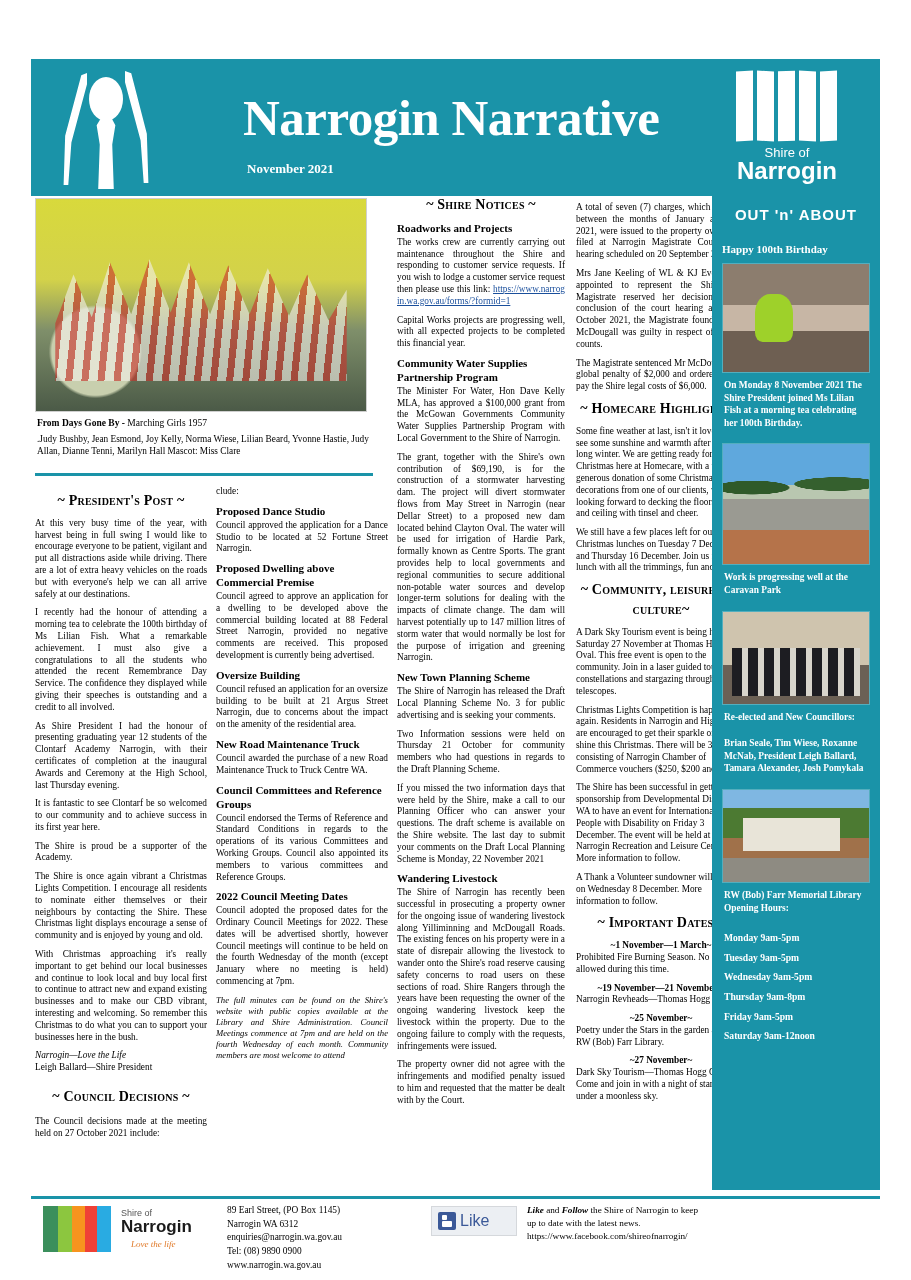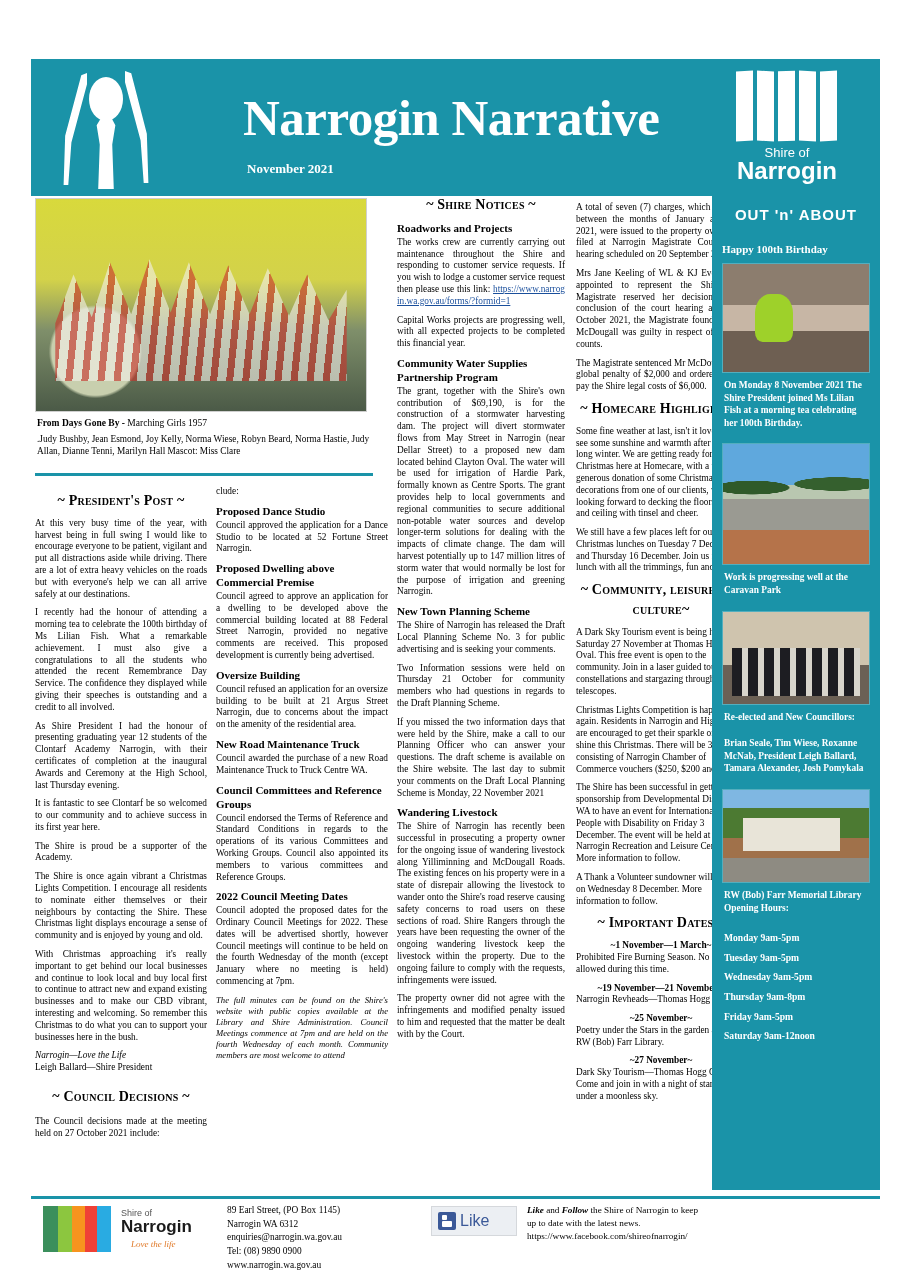--- a/index.html
+++ b/index.html
@@ -132,21 +132,21 @@
   </div>
 
   <div class="content">
 
     <div class="photo1">
       <div class="ph ph1"></div>
     </div>
     <div class="cap-b">
       <span>From Days Gone By - </span><span class="reg">Marching Girls 1957</span>
     </div>
-    <div class="cap-n">.Judy Bushby, Jean Esmond, Joy Kelly, Norma Wiese, Robyn Beard, Norma Hastie, Judy Allan, Dianne Tenni, Marilyn Hall  Mascot: Miss Clare</div>
+    <div class="cap-n">.Judy Bushby, Jean Esmond, Joy Kelly, Norma Wiese, Lilian Beard, Yvonne Hastie, Judy Allan, Dianne Tenni, Marilyn Hall  Mascot: Miss Clare</div>
     <div class="rule-teal" style="top:283px"></div>
 
     <div class="col c1" style="top:296px">
       <div class="sect-h">~ President's Post ~</div>
       <p>At this very busy time of the year, with harvest being in full swing I would like to encourage everyone to be patient, vigilant and put all distractions aside while driving.  There are a lot of extra heavy vehicles on the roads but with everyone's help we can all arrive safely at our destinations.</p>
       <p>I recently had the honour of attending a morning tea to celebrate the 100th birthday of Ms Lilian Fish.  What a remarkable achievement.  I must also give a congratulations to all the students who attended the recent Remembrance Day Service.  The confidence they displayed while giving their speeches is outstanding and a credit to all involved.</p>
       <p>As Shire President I had the honour of presenting graduating year 12 students of the Clontarf Academy Narrogin, with their certificates of completion at the inaugural Awards and Ceremony at the High School, last Thursday evening.</p>
       <p>It is fantastic to see Clontarf be so welcomed to our community and to achieve success in its first year here.</p>
       <p>The Shire is proud be a supporter of the Academy.</p>
       <p>The Shire is once again vibrant a Christmas Lights Competition.  I encourage all residents to nominate either themselves or their neighbours by contacting the Shire.  These Christmas light displays encourage a sense of community and is enjoyed by young and old.</p>
@@ -173,20 +173,21 @@
       <p>Council adopted the proposed dates for the Ordinary Council Meetings for 2022.  These dates will be advertised shortly, however Council meetings will continue to be held on the fourth Wednesday of the month (except January where no meeting is held) commencing at 7pm.</p>
       <p class="ital" style="font-size:8.7px">The full minutes can be found on the Shire's website with public copies available at the Library and Shire Administration. Council Meetings commence at 7pm and are held on the fourth Wednesday of each month. Community members are most welcome to attend</p>
     </div>
 
     <div class="col c3" style="top:6px">
       <div class="sect-h" style="margin-top:0">~ Shire Notices ~</div>
       <div class="sub-h">Roadworks and Projects</div>
       <p><span>The works crew are currently carrying out maintenance throughout the Shire and responding to customer service requests. If you wish to lodge a customer service request then please use this link: </span><a class="lnk" href="#">https://www.narrogin.wa.gov.au/forms/?formid=1</a></p>
       <p>Capital Works projects are progressing well, with all expected projects to be completed this financial year.</p>
       <div class="sub-h">Community Water Supplies Partnership Program</div>
+      <p>The Minister For Water, Hon Dave Kelly MLA, has approved a $100,000 grant from the McGowan Governments Community Water Supplies Partnership Program with Local Government to the Shire of Narrogin.</p>
       <p>The grant, together with the Shire's own contribution of $69,190, is for the construction of a stormwater harvesting dam. The project will divert stormwater flows from May Street in Narrogin (near Dellar Street) to a proposed new dam located behind Clayton Oval. The water will be used for irrigation of Hardie Park, formally known as Centre Sports. The grant provides help to local governments and regional communities to secure additional non-potable water sources and develop longer-term solutions for dealing with the impacts of climate change. The dam will harvest potentially up to 147 million litres of storm water that would normally be lost for the purpose of irrigation and greening Narrogin.</p>
       <div class="sub-h">New Town Planning Scheme</div>
       <p>The Shire of Narrogin has released the Draft Local Planning Scheme No. 3 for public advertising and is seeking your comments.</p>
       <p>Two Information sessions were held on Thursday 21 October for community members who had questions in regards to the Draft Planning Scheme.</p>
       <p>If you missed the two information days that were held by the Shire, make a call to our Planning Officer who can answer your questions. The draft scheme is available on the Shire website. The last day to submit your comments on the Draft Local Planning Scheme is Monday, 22 November 2021</p>
       <div class="sub-h">Wandering Livestock</div>
       <p>The Shire of Narrogin has recently been successful in prosecuting a property owner for the ongoing issue of wandering livestock along Yilliminning and McDougall Roads. The existing fences on his property were in a state of disrepair allowing the livestock to wander onto the Shire's road reserve causing safety concerns to road users on these sections of road. Shire Rangers through the years have been requesting the owner of the ongoing wandering livestock keep the livestock within the property. Due to the ongoing failure to comply with the requests, infringements were issued.</p>
       <p>The property owner did not agree with the infringements and modified penalty issued to him and requested that the matter be dealt with by the Court.</p>
     </div>
 

